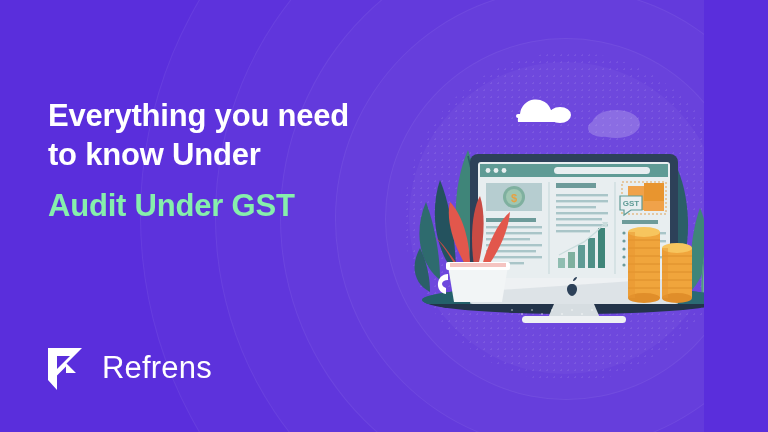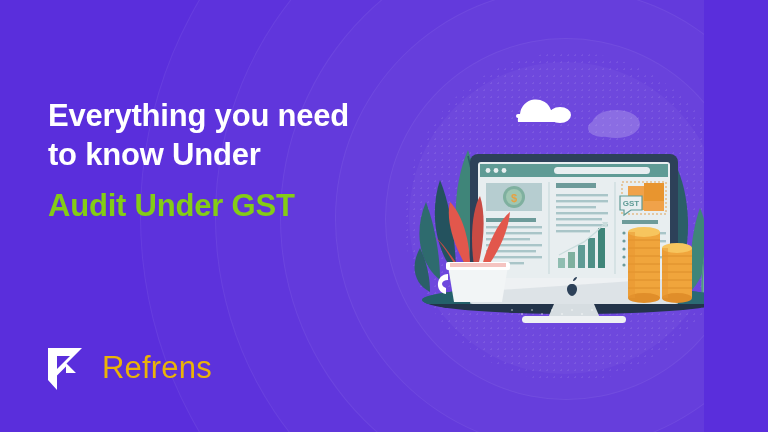--- a/index.html
+++ b/index.html
@@ -37,26 +37,26 @@
     background-size:7px 7px;
     opacity:.55;
   }
 
   
   .copy{position:absolute;left:48px;top:96px;width:400px;}
   .headline{
     margin:0;color:#ffffff;font-size:31px;line-height:39px;
     font-weight:bold;letter-spacing:-0.2px;
   }
-  .headline .accent{color:#84cc16;display:block;margin-top:12px;}
+  .headline .accent{color:#86efac;display:block;margin-top:12px;}
 
   
   .logo{position:absolute;left:44px;top:344px;display:flex;align-items:center;gap:12px;}
   .logo-mark{width:46px;height:46px;display:block;}
-  .logo-text{color:#eab308;font-size:31px;line-height:31px;letter-spacing:.2px;font-weight:300;}
+  .logo-text{color:#ffffff;font-size:31px;line-height:31px;letter-spacing:.2px;font-weight:300;}
 
   
   .illus{position:absolute;left:404px;top:52px;width:340px;height:290px;}
   .illus svg{display:block;width:340px;height:290px;}
 </style>
 </head>
 <body>
 
 <div class="banner">
 

